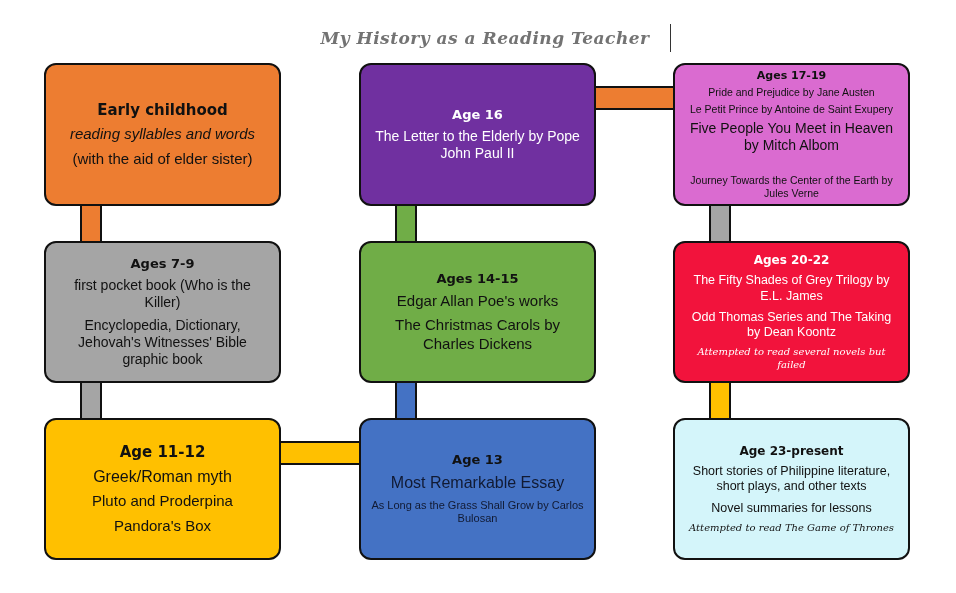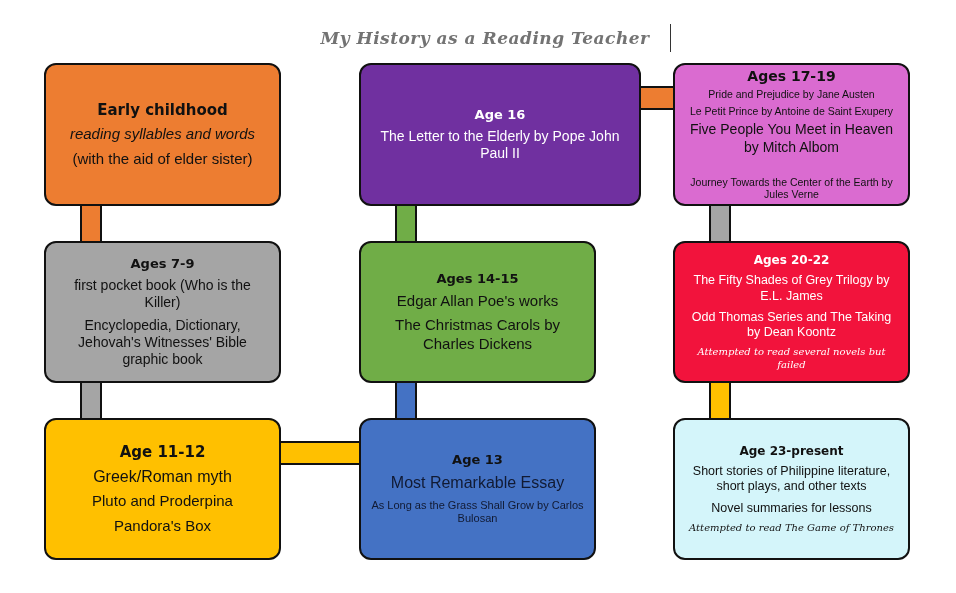--- a/index.html
+++ b/index.html
@@ -61,39 +61,39 @@
   <div class="line" style="font-size:14px;">Encyclopedia, Dictionary, Jehovah's Witnesses' Bible graphic book</div>
 </div>
 
 <div class="box" style="left:44px; top:418px; width:237px; height:142px; background:#FFC000; color:#111;">
   <div class="hdr" style="font-size:15px;">Age 11-12</div>
   <div class="line" style="font-size:16px;">Greek/Roman myth</div>
   <div class="line b" style="font-size:15px;">Pluto and Proderpina</div>
   <div class="line b" style="font-size:15px;">Pandora's Box</div>
 </div>
 
-<div class="box" style="left:359px; top:63px; width:282px; height:143px; background:#7030A0; color:#fff;">
+<div class="box" style="left:359px; top:63px; width:237px; height:143px; background:#7030A0; color:#fff;">
   <div class="hdr" style="font-size:13px;">Age 16</div>
   <div class="line b" style="font-size:14px;">The Letter to the Elderly by Pope John Paul II</div>
 </div>
 
 <div class="box" style="left:359px; top:241px; width:237px; height:142px; background:#70AD47; color:#111;">
   <div class="hdr" style="font-size:13px;">Ages 14-15</div>
   <div class="line b" style="font-size:15px;">Edgar Allan Poe's works</div>
   <div class="line b" style="font-size:15px;">The Christmas Carols by Charles Dickens</div>
 </div>
 
 <div class="box" style="left:359px; top:418px; width:237px; height:142px; background:#4472C4; color:#111a33;">
   <div class="hdr" style="font-size:13px; color:#111;">Age 13</div>
   <div class="line" style="font-size:16px;">Most Remarkable Essay</div>
   <div class="line b" style="font-size:11px;">As Long as the Grass Shall Grow by Carlos Bulosan</div>
 </div>
 
 <div class="box" style="left:673px; top:63px; width:237px; height:143px; background:#DA6BD0; color:#111; padding:4px 6px;">
-  <div class="hdr" style="font-size:14px; margin-bottom:4px;text-align:right;">Ages 17-19</div>
+  <div class="hdr" style="font-size:11px; margin-bottom:4px;text-align:right;">Ages 17-19</div>
   <div class="line" style="font-size:10.5px; margin-bottom:4px;">Pride and Prejudice by Jane Austen</div>
   <div class="line" style="font-size:10.5px; margin-bottom:4px;">Le Petit Prince by Antoine de Saint Exupery</div>
   <div class="line" style="font-size:14px; margin-bottom:20px;">Five People You Meet in Heaven by Mitch Albom</div>
   <div class="line" style="font-size:10.5px;">Journey Towards the Center of the Earth by Jules Verne</div>
 </div>
 
 <div class="box" style="left:673px; top:241px; width:237px; height:142px; background:#F2133C; color:#fff;">
   <div class="hdr" style="font-size:12px;">Ages 20-22</div>
   <div class="line b" style="font-size:12.5px;">The Fifty Shades of Grey Trilogy by E.L. James</div>
   <div class="line b" style="font-size:12.5px;">Odd Thomas Series and The Taking by Dean Koontz</div>

